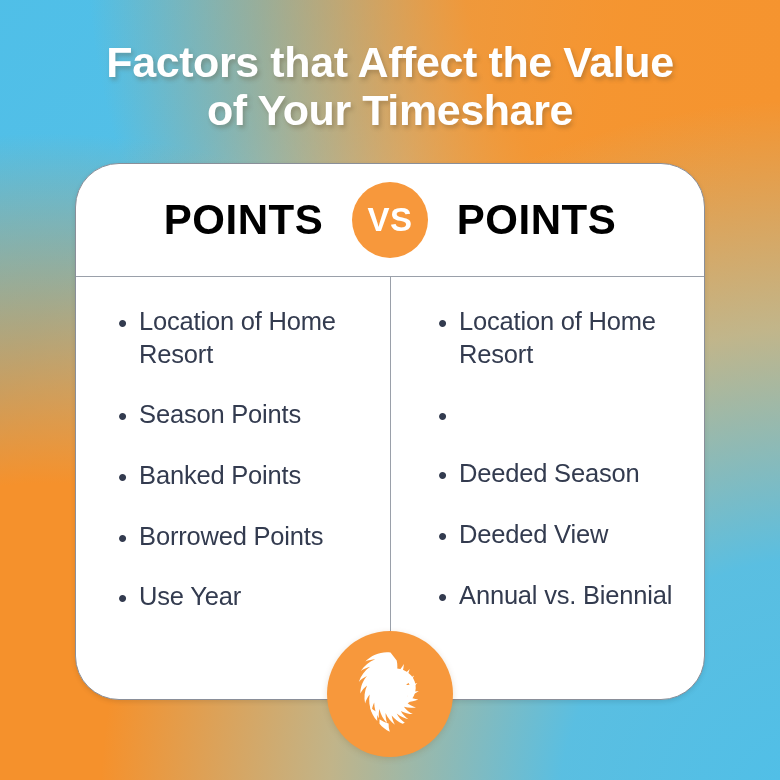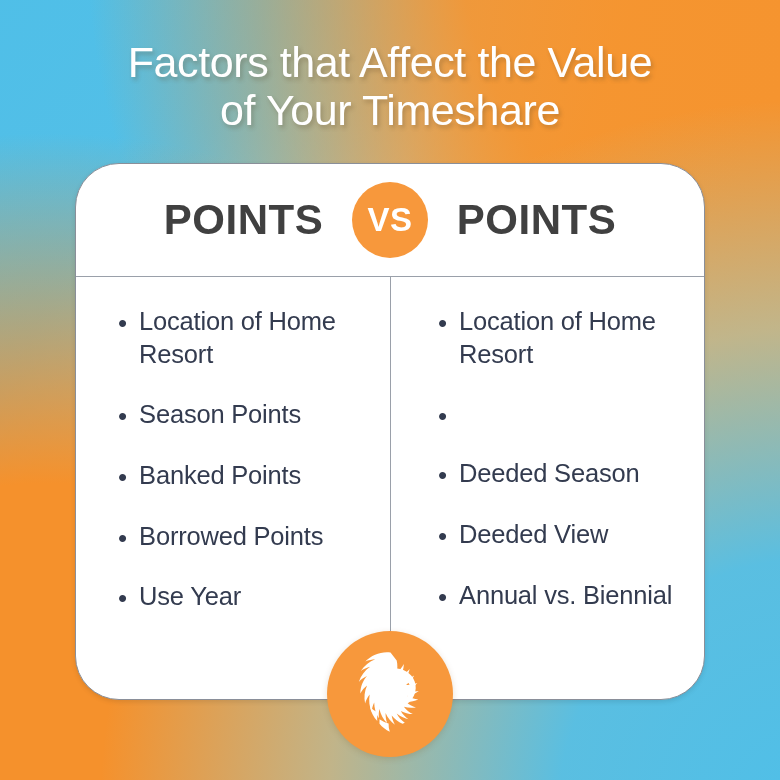--- a/index.html
+++ b/index.html
@@ -64,21 +64,21 @@
 
   
   .title {
     position: absolute;
     left: 0;
     top: 38px;
     width: 780px;
     text-align: center;
     color: #ffffff;
     font-size: 43px;
-    font-weight: normal;
+    font-weight: bold;
     line-height: 1.12;
     letter-spacing: -0.4px;
     text-shadow: 2px 3px 4px rgba(90,70,40,0.30);
     padding: 0 48px;
     box-sizing: border-box;
   }
   .title-line { display: block; }
 
   
   .card {
@@ -99,21 +99,21 @@
     position: absolute;
     left: 0;
     top: 0;
     width: 100%;
     height: 112px;
     display: flex;
     align-items: center;
     justify-content: center;
   }
   .head-word {
-    color: #404040;
+    color: #000000;
     font-size: 42px;
     font-weight: bold;
     letter-spacing: 0.5px;
     width: 205px;
     text-align: center;
   }
   .vs-badge {
     width: 76px;
     height: 76px;
     border-radius: 50%;

